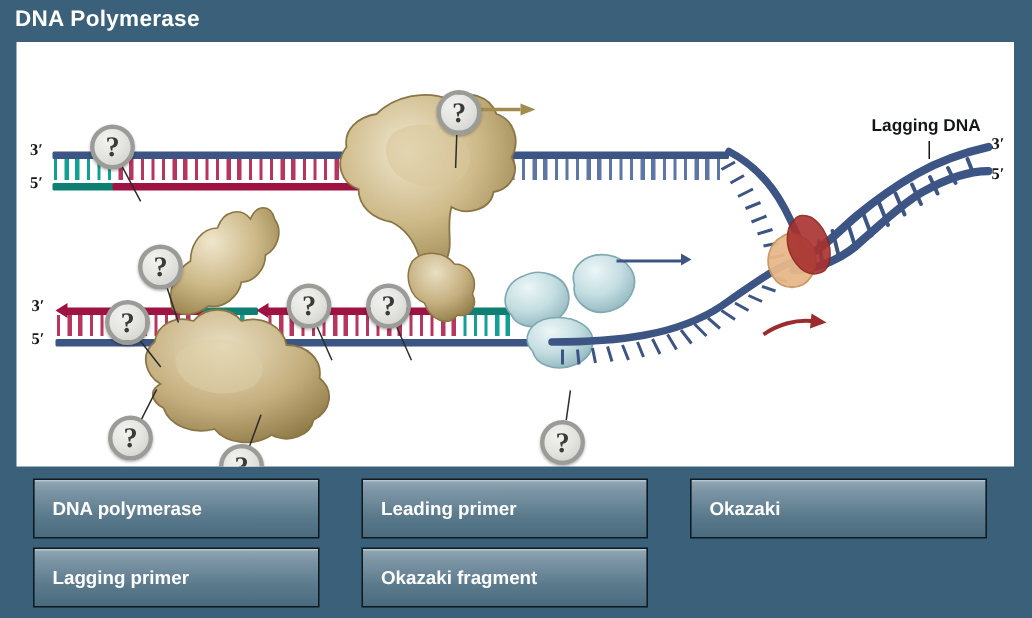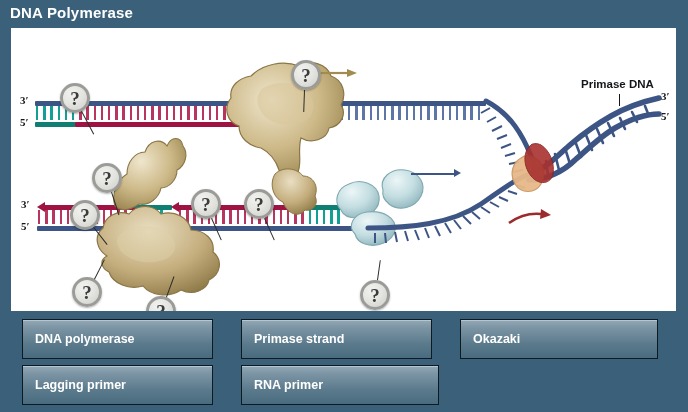--- a/index.html
+++ b/index.html
@@ -348,21 +348,21 @@
 
         <g>
           <line x1="306" y1="45" x2="336" y2="45" stroke="#a08c4e" stroke-width="2.2"></line>
           <polygon points="336,41 346,45 336,49" fill="#a08c4e"></polygon>
         </g>
       </svg>
 
       <div class="arrow-blue" style="left:400px;top:145px;width:44px;"></div>
       <div class="ahead ahead-r-blue" style="left:443px;top:141px;"></div>
 
-      <div class="lbl lbl-sans" style="left:570px;top:50px;font-weight:bold;">Primase DNA</div>
+      <div class="lbl lbl-sans" style="left:570px;top:50px;font-weight:bold;">Lagging DNA</div>
       <div class="tickline" style="left:608px;top:66px;height:12px;"></div>
       <div class="lbl" style="left:650px;top:62px;">3′</div>
       <div class="lbl" style="left:650px;top:82px;">5′</div>
 
       <div id="qlayer">
           <div class="qmark" style="left: 49px; top: 55px;">?</div>
           <div class="leader" style="left: 71.0421px; top: 83.2442px; width: 26px; transform: rotate(62deg);"></div>
           <div class="qmark" style="left: 280px; top: 32px;">?</div>
           <div class="leader" style="left: 294.477px; top: 61.9909px; width: 22px; transform: rotate(92deg);"></div>
           <div class="qmark" style="left: 81px; top: 135px;">?</div>
@@ -380,22 +380,22 @@
           <div class="qmark" style="left: 349px; top: 252px;">?</div>
           <div class="leader" style="left: 366.088px; top: 252.146px; width: 20px; transform: rotate(-82deg);"></div>
         </div>
 
     </div>
   </div>
 
   <div class="bank">
     <div class="bank-row r1">
       <div class="bank-btn c0">DNA polymerase</div>
-      <div class="bank-btn c1">Primase strand</div>
+      <div class="bank-btn c1">Leading primer</div>
       <div class="bank-btn c2">Okazaki</div>
     </div>
     <div class="bank-row r2">
       <div class="bank-btn c0">Lagging primer</div>
-      <div class="bank-btn c2">RNA primer</div>
+      <div class="bank-btn c1">Okazaki fragment</div>
     </div>
   </div>
 
 </div>
 
 </body></html>

